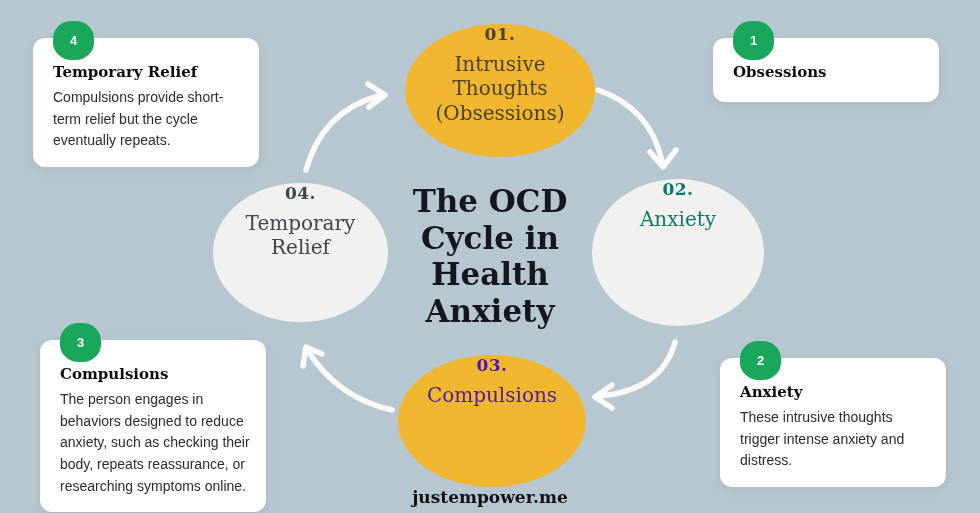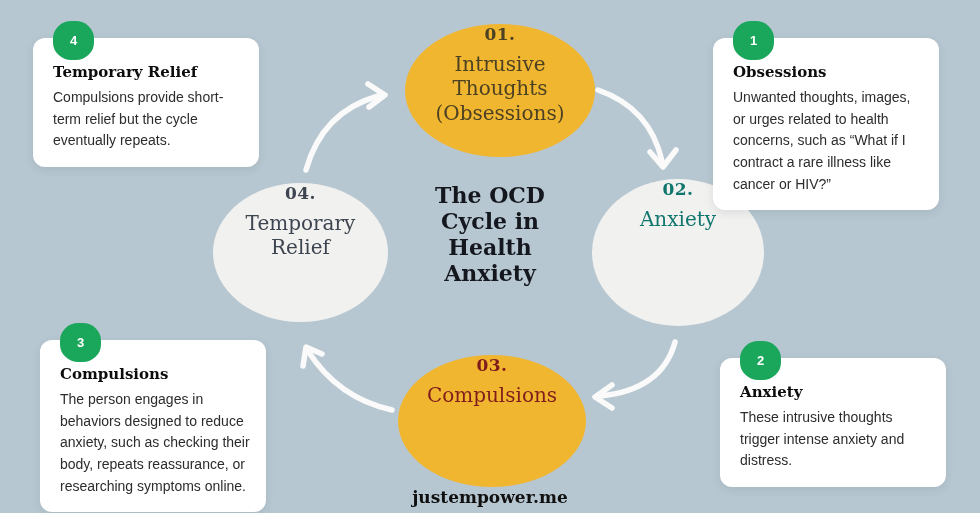--- a/index.html
+++ b/index.html
@@ -5,39 +5,39 @@
   html,body { margin:0; padding:0; }
   .canvas {
     position:relative; width:980px; height:513px;
     background:#b7c7d1; overflow:hidden;
     font-family:"Liberation Sans", sans-serif;
   }
   
   .center-title {
     position:absolute; left:393px; top:183px; width:194px;
     text-align:center; font-family:"DejaVu Serif", serif;
-    font-weight:700; font-size:22px; line-height:1.18; color:#14171d;
+    font-weight:700; font-size:31px; line-height:1.18; color:#14171d;
   }
   
   .ellipse {
     position:absolute; border-radius:50%;
     display:flex; flex-direction:column; align-items:center; 
     text-align:center;
   }
   .step-number {
     font-family:"DejaVu Serif", serif; font-weight:700;
     font-size:17px; letter-spacing:0.5px;
   }
   .step-label {
     font-family:"DejaVu Serif", serif; font-size:20px;
     line-height:1.22; margin-top:8px; padding:0 14px;
   }
   .step-pos-top    { left:405px; top:24px;  width:190px; height:133px; color:#4c4123; }
   .step-pos-right  { left:592px; top:179px; width:172px; height:147px; color:#0f766e; }
-  .step-pos-bottom { left:398px; top:355px; width:188px; height:132px; color:#7f1d1d; }
+  .step-pos-bottom { left:398px; top:355px; width:188px; height:132px; color:#4c1d95; }
   .step-pos-left   { left:213px; top:183px; width:175px; height:139px; color:#3d4550; }
   
   .card {
     position:absolute; background:#ffffff; border-radius:12px;
     padding:25px 16px 15px 20px; width:190px;
     box-shadow:0 3px 8px rgba(40,60,70,0.10);
   }
   .badge {
     position:absolute; top:-17px; left:20px; width:41px; height:39px;
     border-radius:45%; color:#ffffff;
@@ -105,21 +105,20 @@
   </div>
 
   <div class="ellipse step-pos-left" style="background: rgb(241, 241, 239);">
     <div class="step-number">04.</div>
     <div class="step-label">Temporary Relief</div>
   </div>
 
   <div class="card card-pos-tr">
     <div class="badge" style="background: rgb(26, 167, 91);">1</div>
     <h3 class="card-title">Obsessions</h3>
-    <p class="card-body">Unwanted thoughts, images, or urges related to health concerns, such as “What if I contract a rare illness like cancer or HIV?”</p>
   </div>
 
   <div class="card card-pos-br">
     <div class="badge" style="background: rgb(26, 167, 91);">2</div>
     <h3 class="card-title">Anxiety</h3>
     <p class="card-body">These intrusive thoughts trigger intense anxiety and distress.</p>
   </div>
 
   <div class="card card-pos-bl">
     <div class="badge" style="background: rgb(26, 167, 91);">3</div>

